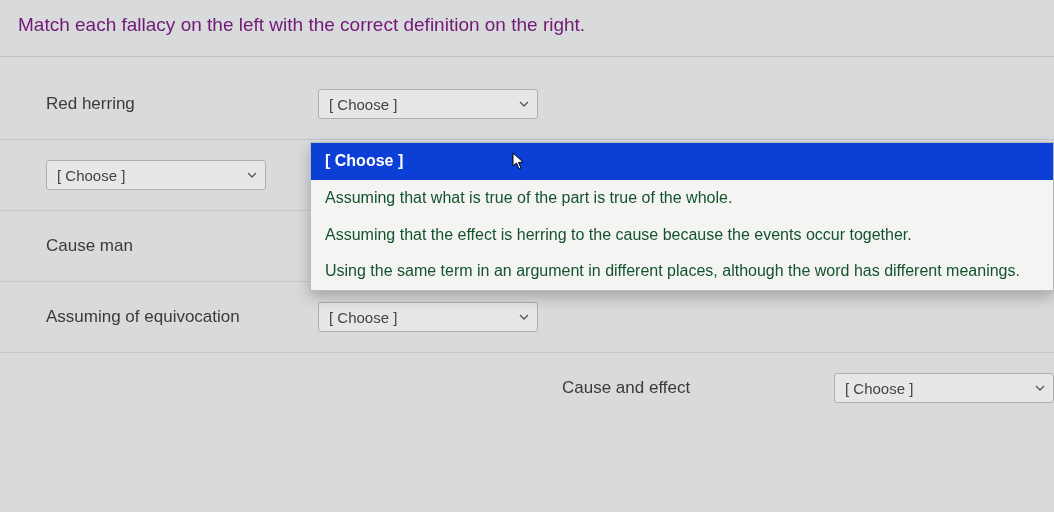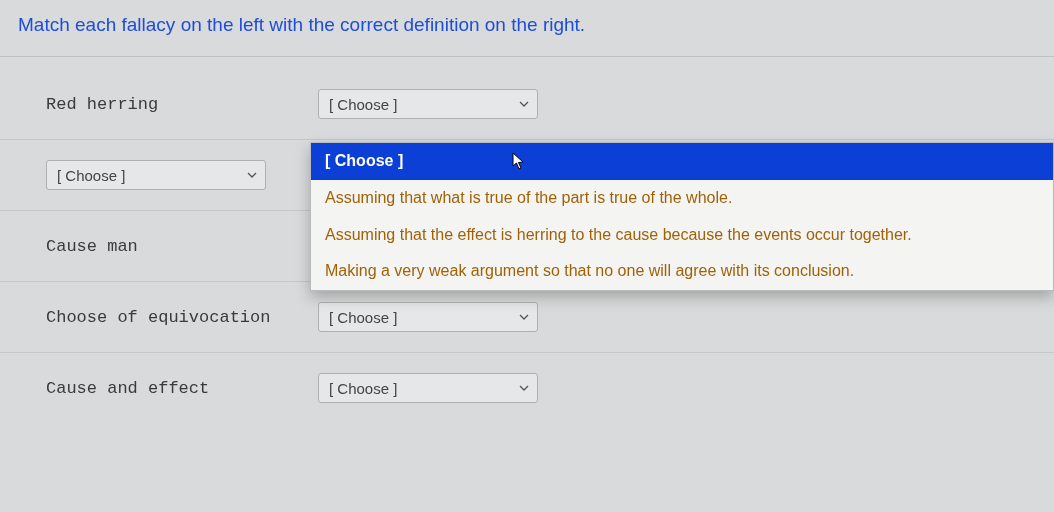--- a/index.html
+++ b/index.html
@@ -8,38 +8,37 @@
       background: #d9dadb;
       width: 1054px;
       height: 512px;
       overflow: hidden;
       position: relative;
       color: #2a2a2a;
     }
     .instruction {
       padding: 14px 18px 20px 18px;
       font-size: 19px;
-      color: #1d4ed8;
+      color: #701a75;
       border-bottom: 1px solid #bfc1c3;
     }
     .grid {
       padding: 12px 0 0 0;
     }
     .row {
       display: flex;
       align-items: center;
       padding: 20px 0 20px 46px;
       border-bottom: 1px solid #c5c7c9;
     }
-    .row:last-child { border-bottom: none; }
+    .row:last-child { border-bottom: none; justify-content: flex-end; }
     .label {
       width: 272px;
       font-size: 17px;
       color: #3a3a3a;
-      font-family: Liberation Mono, monospace;
     }
     .select {
       position: relative;
       width: 220px;
       height: 30px;
       background: #e6e7e8;
       border: 1px solid #aeb0b2;
       border-radius: 3px;
       display: flex;
       align-items: center;
@@ -61,21 +60,21 @@
       top: 142px;
       width: 744px;
       background: #f4f4f3;
       border: 1px solid #b8bbbd;
       box-shadow: 0 6px 14px rgba(0,0,0,0.25);
       z-index: 50;
     }
     .dropdown .opt {
       padding: 6px 14px;
       font-size: 16px;
-      color: #a16207;
+      color: #14532d;
       line-height: 1.55;
       cursor: pointer;
       white-space: nowrap;
       overflow: hidden;
     }
     .dropdown .opt.selected {
       background: #0b3fd6;
       color: #ffffff;
       font-weight: 600;
     }
@@ -123,21 +122,21 @@
       <span>[ Choose ]</span>
       <span class="chev">
         <svg width="10" height="6" viewBox="0 0 10 6">
             <path d="M1 1 L5 5 L9 1" stroke="#555" stroke-width="1.3" fill="none"></path>
           </svg>
       </span>
     </div>
   </div>
 
   <div class="row">
-    <div class="label">Choose of equivocation</div>
+    <div class="label">Assuming of equivocation</div>
     <div class="select">
       <span>[ Choose ]</span>
       <span class="chev">
         <svg width="10" height="6" viewBox="0 0 10 6">
             <path d="M1 1 L5 5 L9 1" stroke="#555" stroke-width="1.3" fill="none"></path>
           </svg>
       </span>
     </div>
   </div>
 
@@ -152,20 +151,20 @@
       </span>
     </div>
   </div>
 
 </div>
 
 <div class="dropdown">
   <div class="opt selected">[ Choose ]</div>
   <div class="opt">Assuming that what is true of the part is true of the whole.</div>
   <div class="opt">Assuming that the effect is herring to the cause because the events occur together.</div>
-  <div class="opt">Making a very weak argument so that no one will agree with its conclusion.</div>
+  <div class="opt">Using the same term in an argument in different places, although the word has different meanings.</div>
 </div>
 
 <div class="cursor">
   <svg width="14" height="18" viewBox="0 0 14 18">
     <path d="M1 1 L1 14 L4.5 11 L7 17 L9 16 L6.5 10.5 L11 10 Z" fill="#ffffff" stroke="#000" stroke-width="1"></path>
   </svg>
 </div>
 
 </body></html>

